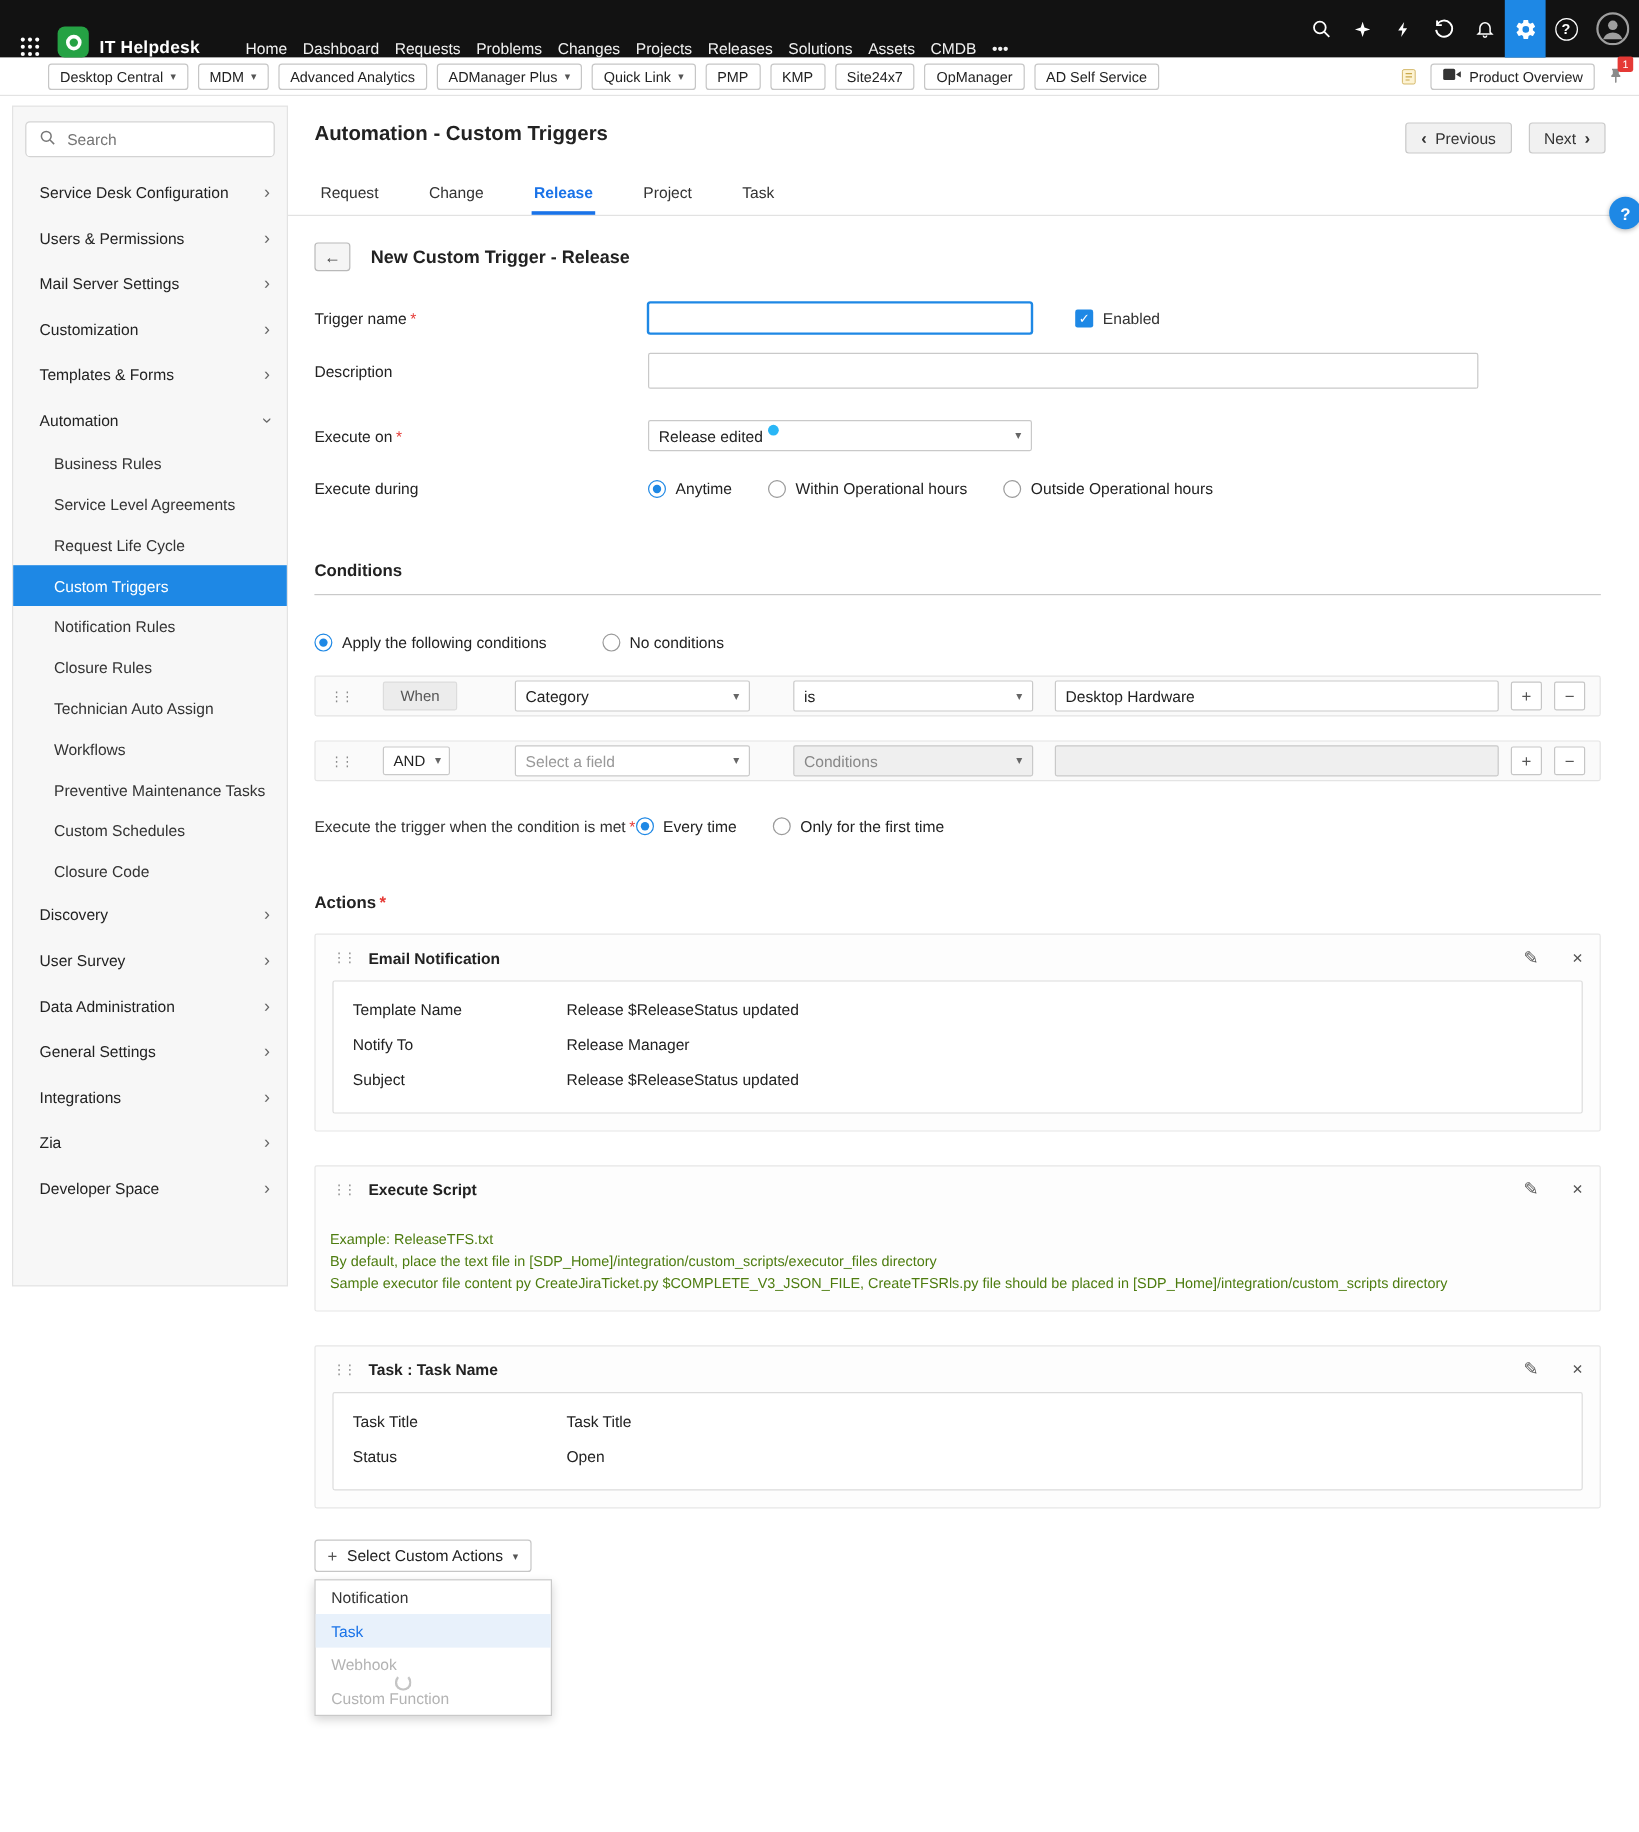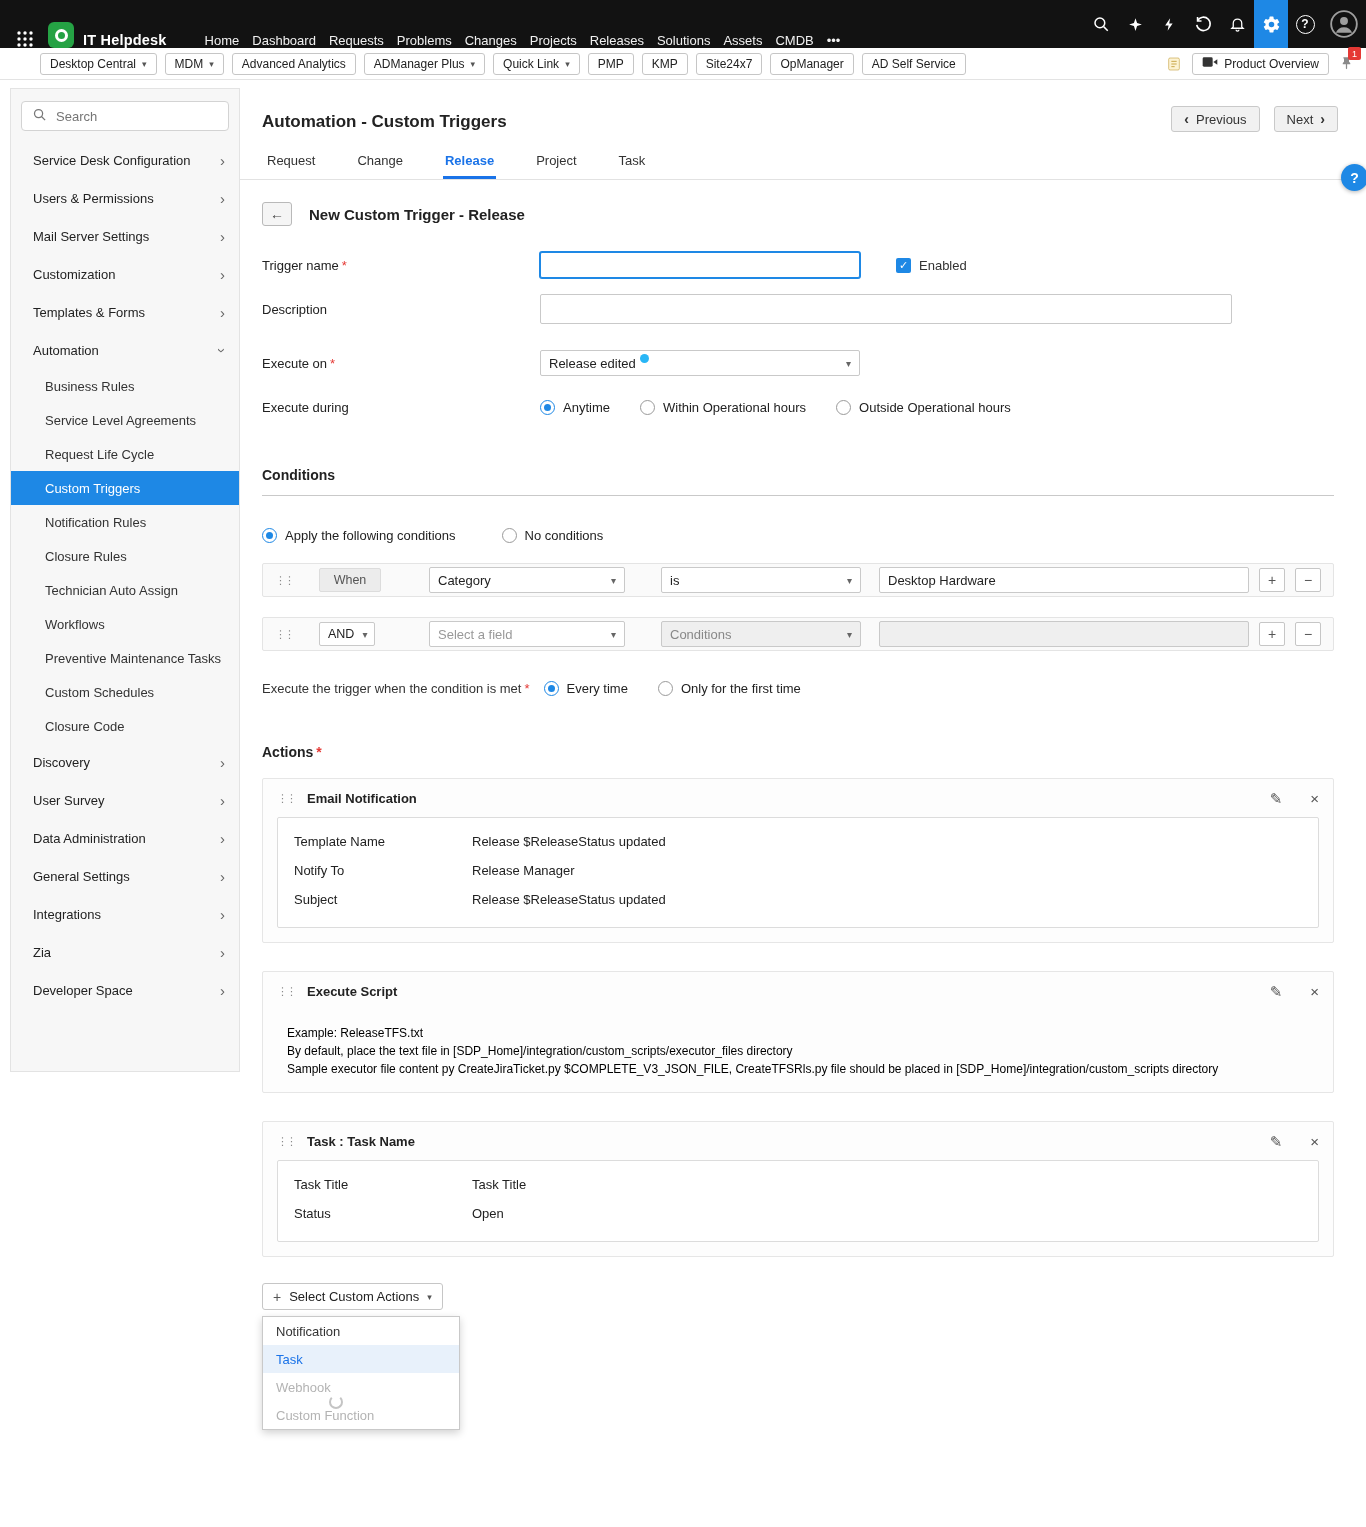--- a/index.html
+++ b/index.html
@@ -36,21 +36,21 @@
   .side-search input{border:0;outline:0;flex:1;font-size:13px;background:transparent;color:#333}
   .side-item{height:38px;display:flex;align-items:center;justify-content:space-between;padding:0 14px 0 22px;color:#222;cursor:pointer}
   .side-item.expanded{font-weight:400}
   .chev{color:#666;font-size:15px;line-height:1}
   .chev-down{display:inline-block;transform:rotate(90deg)}
   .side-sub{height:34px;display:flex;align-items:center;padding-left:34px;color:#333;cursor:pointer}
   .side-sub.selected{background:#1e88e5;color:#fff}
 
   
   .main{flex:1;min-width:0}
-  .page-head{display:flex;align-items:flex-end;padding:14px 28px 0 22px;height:44px}
+  .page-head{display:flex;align-items:flex-start;padding:14px 28px 0 22px;height:44px}
   .page-title{font-size:17px;font-weight:700;color:#222}
   .page-nav{margin-left:auto;display:flex;gap:14px}
   .pn-btn{height:26px;border:1px solid #c9c9c9;background:#f1f1f1;border-radius:3px;padding:0 12px;font-size:13px;display:inline-flex;align-items:center;gap:7px;color:#333;cursor:pointer}
   .pn-chev{font-size:14px;font-weight:700;color:#333}
 
   .tabs{display:flex;gap:38px;margin-top:12px;border-bottom:1px solid #e2e2e2;padding-left:25px}
   .tab{padding:9px 2px 11px;color:#333;cursor:pointer}
   .tab.active{color:#1a73e8;font-weight:700;border-bottom:3px solid #1a73e8;padding-bottom:8px}
 
   .content{padding:0 32px 0 22px}
@@ -87,38 +87,38 @@
   .cond-row{display:flex;align-items:center;background:#fafafa;border:1px solid #e4e4e4;border-radius:2px;height:34px;padding:0 12px;margin-top:20px}
   .drag{color:#8a8a8a;font-size:11px;letter-spacing:-2px;width:20px;cursor:grab;flex-shrink:0}
   .pref{width:110px;margin-left:24px;display:flex;flex-shrink:0}
   .when-chip{width:62px;height:24px;background:#ececec;border:1px solid #dcdcdc;border-radius:2px;display:flex;align-items:center;justify-content:center;color:#555;font-size:12.5px}
   .and-select{width:56px;height:24px;font-size:12.5px}
   .f-field{width:196px;margin-right:36px;flex-shrink:0}
   .f-op{width:200px;margin-right:18px;flex-shrink:0}
   .f-val{flex:1;min-width:0}
   .f-val.disabled{background:#efefef}
   .sq-btn{width:26px;height:24px;border:1px solid #c6c6c6;background:#fff;border-radius:2px;font-size:14px;color:#555;display:flex;align-items:center;justify-content:center;margin-left:10px;cursor:pointer;flex-shrink:0}
-  .met-row{display:flex;align-items:flex-start;margin-top:30px;gap:14px}
+  .met-row{display:flex;align-items:flex-start;margin-top:30px;}
 
   .actions-title-row{margin-top:48px}
   .action-card{border:1px solid #e6e6e6;border-radius:2px;margin-top:18px;background:#fdfdfd;padding-bottom:14px}
   .card-head{display:flex;align-items:center;height:38px;padding:0 14px;gap:10px}
   .card-title{font-weight:700;color:#222}
   .card-icons{margin-left:auto;display:flex;gap:28px}
   .cicon{color:#555;font-size:15px;cursor:pointer;line-height:1}
   .card-inner{margin:0 14px;background:#fff;border:1px solid #dcdcdc;border-radius:2px;padding:16px 16px 6px}
   .kv-row{display:flex;margin-bottom:14px}
   .kv-label{width:178px;color:#222;flex-shrink:0}
   .kv-value{color:#222}
   .exec-inner{padding:12px 16px 16px}
   .exec-label{color:#222;margin-bottom:8px}
   .exec-line{display:flex;align-items:center;gap:12px}
   .exec-input{width:594px}
   .warn-icon{width:16px;height:16px;border-radius:50%;background:#d9822b;color:#fff;font-size:11px;font-weight:700;display:flex;align-items:center;justify-content:center;cursor:pointer}
-  .help-text{color:#000000;font-size:12px;line-height:18px;margin:14px 24px 0}
+  .help-text{color:#4d7c0f;font-size:12px;line-height:18px;margin:14px 12px 0}
 
   .sca-wrap{position:relative;margin-top:26px;width:198px}
   .sca-btn{height:27px;border:1px solid #c6c6c6;border-radius:3px;background:#fff;display:inline-flex;align-items:center;gap:8px;padding:0 10px;cursor:pointer;color:#222}
   .sca-plus{font-size:14px;color:#555}
   .menu{position:absolute;top:33px;left:0;width:198px;background:#fff;border:1px solid #c9c9c9;box-shadow:0 3px 8px rgba(0,0,0,.18);z-index:9}
   .menu-item{height:28px;display:flex;align-items:center;padding-left:13px;color:#333;cursor:pointer}
   .menu-item.active{background:#e8f1fb;color:#1a73e8}
   .menu-item.disabled{color:#b3b3b3;cursor:default}
   .spinner{position:absolute;left:66px;top:78px;width:14px;height:14px;border:2px solid #c4c4c4;border-top-color:transparent;border-radius:50%}
 

